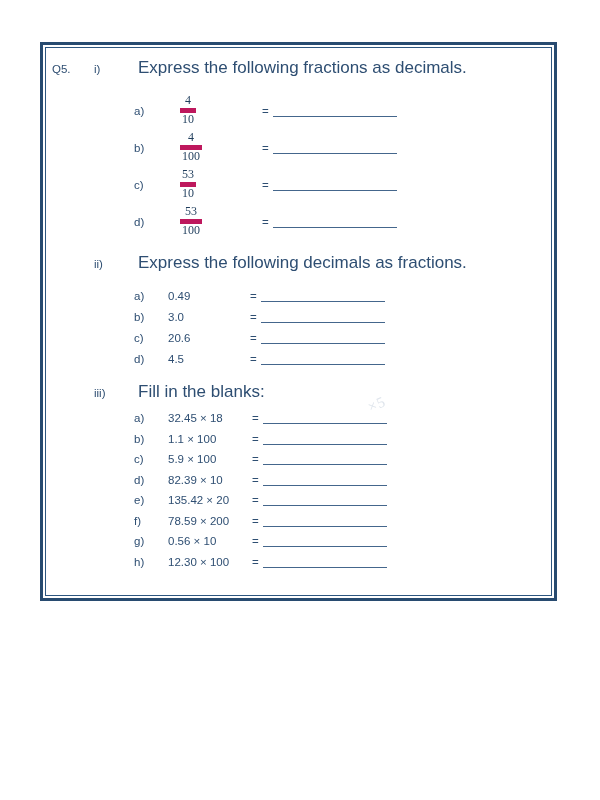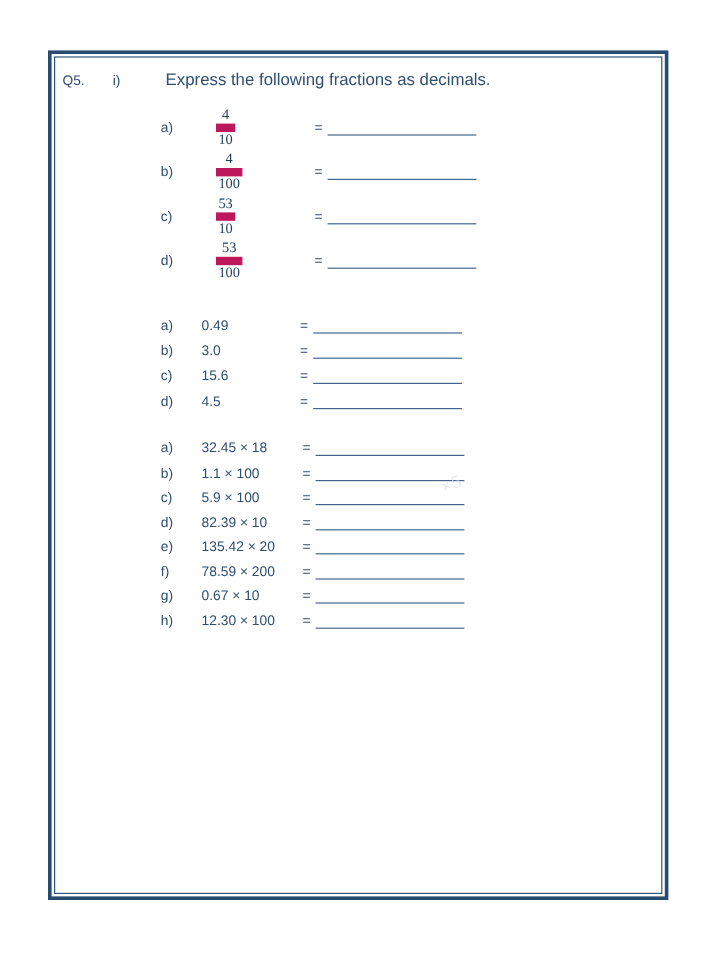--- a/index.html
+++ b/index.html
@@ -14,21 +14,21 @@
     color: #2e4e72;
     overflow: hidden;
   }
 
   
   .sheet {
     position: absolute;
     left: 40px;
     top: 42px;
     width: 517px;
-    height: 708px;
+    height: 559px;
     box-sizing: border-box;
     border: 3px solid #284b70;
     background: #ffffff;
   }
   .sheet-inner {
     position: absolute;
     left: 2px;
     top: 2px;
     right: 2px;
     bottom: 2px;
@@ -69,21 +69,21 @@
     width: 42px;
     flex: 0 0 42px;
     font-size: 11.5px;
   }
   .roman {
     width: 44px;
     flex: 0 0 44px;
     font-size: 11.5px;
   }
   .prompt {
-    font-size: 14px;
+    font-size: 17px;
     white-space: nowrap;
     text-align: right;
   }
 
   
   .items {
     margin: 0;
     padding: 0;
   }
   .row {
@@ -126,21 +126,21 @@
     font-size: 12px;
     line-height: 1.15;
     color: #1f3d5c;
   }
   .frac .num {
     display: block;
     padding: 0 2px;
   }
   .frac .den {
     display: block;
-    border-top: 7px solid #be185d;
+    border-top: 5px solid #be185d;
     padding: 0 2px;
   }
 
   
   .sec-ii .row {
     height: 21px;
   }
   .sec-ii .letter {
     margin-left: 82px;
   }
@@ -225,52 +225,62 @@
               <span class="den">100</span>
             </span>
           </span>
           <span class="eq">=</span>
           <span class="blank"></span>
         </div>
       </div>
 
       <div class="sp-b"></div>
 
+      <div class="part">
+        <span class="qnum"></span>
+        <span class="roman">ii)</span>
+        <span class="prompt">Express the following decimals as fractions.</span>
+      </div>
 
       <div class="sp-c"></div>
 
       <div class="items sec-ii">
         <div class="row">
           <span class="letter">a)</span>
           <span class="operand">0.49</span>
           <span class="eq">=</span>
           <span class="blank"></span>
         </div>
         <div class="row">
           <span class="letter">b)</span>
           <span class="operand">3.0</span>
           <span class="eq">=</span>
           <span class="blank"></span>
         </div>
         <div class="row">
           <span class="letter">c)</span>
-          <span class="operand">15.6</span>
+          <span class="operand">20.6</span>
           <span class="eq">=</span>
           <span class="blank"></span>
         </div>
         <div class="row">
           <span class="letter">d)</span>
           <span class="operand">4.5</span>
           <span class="eq">=</span>
           <span class="blank"></span>
         </div>
       </div>
 
       <div class="sp-b"></div>
 
+      <div class="part">
+        <span class="qnum"></span>
+        <span class="roman">iii)</span>
+        <span class="prompt">Fill in the blanks:</span>
+      </div>
 
       <div class="sp-d"></div>
 
       <div class="items sec-iii">
         <div class="row">
           <span class="letter">a)</span>
           <span class="operand">32.45 × 18</span>
           <span class="eq">=</span>
           <span class="blank"></span>
         </div>
@@ -299,21 +309,21 @@
           <span class="blank"></span>
         </div>
         <div class="row">
           <span class="letter">f)</span>
           <span class="operand">78.59 × 200</span>
           <span class="eq">=</span>
           <span class="blank"></span>
         </div>
         <div class="row">
           <span class="letter">g)</span>
-          <span class="operand">0.67 × 10</span>
+          <span class="operand">0.56 × 10</span>
           <span class="eq">=</span>
           <span class="blank"></span>
         </div>
         <div class="row">
           <span class="letter">h)</span>
           <span class="operand">12.30 × 100</span>
           <span class="eq">=</span>
           <span class="blank"></span>
         </div>
       </div>

